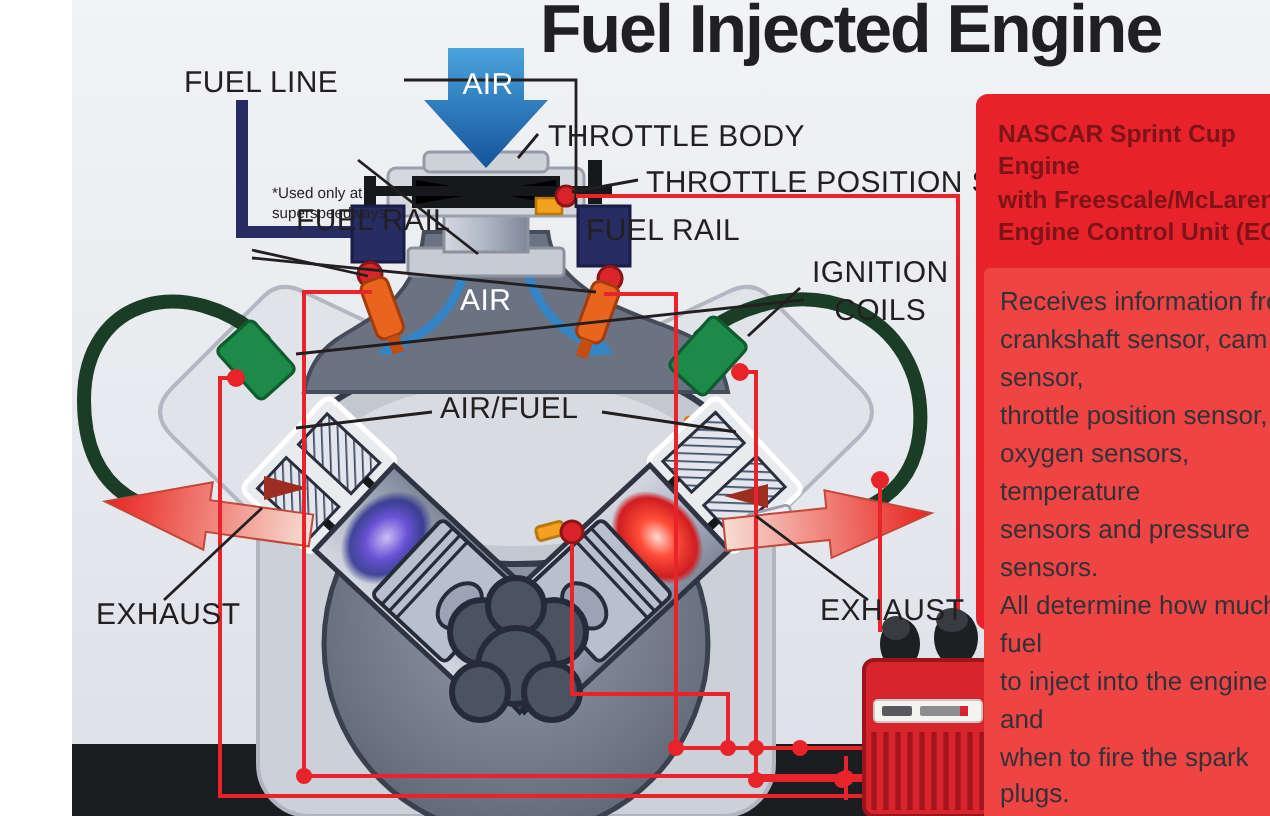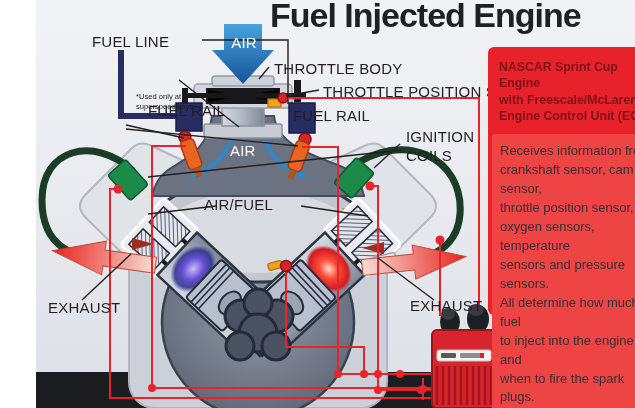--- a/index.html
+++ b/index.html
@@ -271,25 +271,25 @@
 
 <div class="title">Fuel Injected Engine</div>
 
 <div class="lbl" style="left:56px;top:33px;">FUEL LINE</div>
 <div class="lbl" style="left:238px;top:60px;">THROTTLE BODY</div>
 <div class="lbl small" style="left:100px;top:92px;">*Used only at
 superspeedways</div>
 <div class="lbl" style="left:287px;top:83px;">THROTTLE POSITION SENSOR</div>
 <div class="lbl" style="left:112px;top:102px;">FUEL RAIL</div>
 <div class="lbl" style="left:257px;top:107px;">FUEL RAIL</div>
-<div class="lbl" style="left:370px;top:128px;">IGNITION
+<div class="lbl" style="left:370px;top:128px;text-align:center;">IGNITION
 COILS</div>
 <div class="lbl white" style="left:191px;top:34px;width:34px;text-align:center;">AIR</div>
 <div class="lbl white" style="left:194px;top:142px;width:58px;">AIR</div>
-<div class="lbl" style="left:168px;top:196px;">AIR/FUEL</div>
+<div class="lbl" style="left:184px;top:196px;">AIR/FUEL</div>
 <div class="lbl" style="left:12px;top:299px;">EXHAUST</div>
 <div class="lbl" style="left:374px;top:297px;">EXHAUST</div>
 
 <div class="nascar-box">
   <div class="nascar-head">NASCAR Sprint Cup Engine
 with Freescale/McLaren
 Engine Control Unit (ECU)</div>
   <div class="nascar-body">Receives information from
 crankshaft sensor, cam sensor,
 throttle position sensor,

